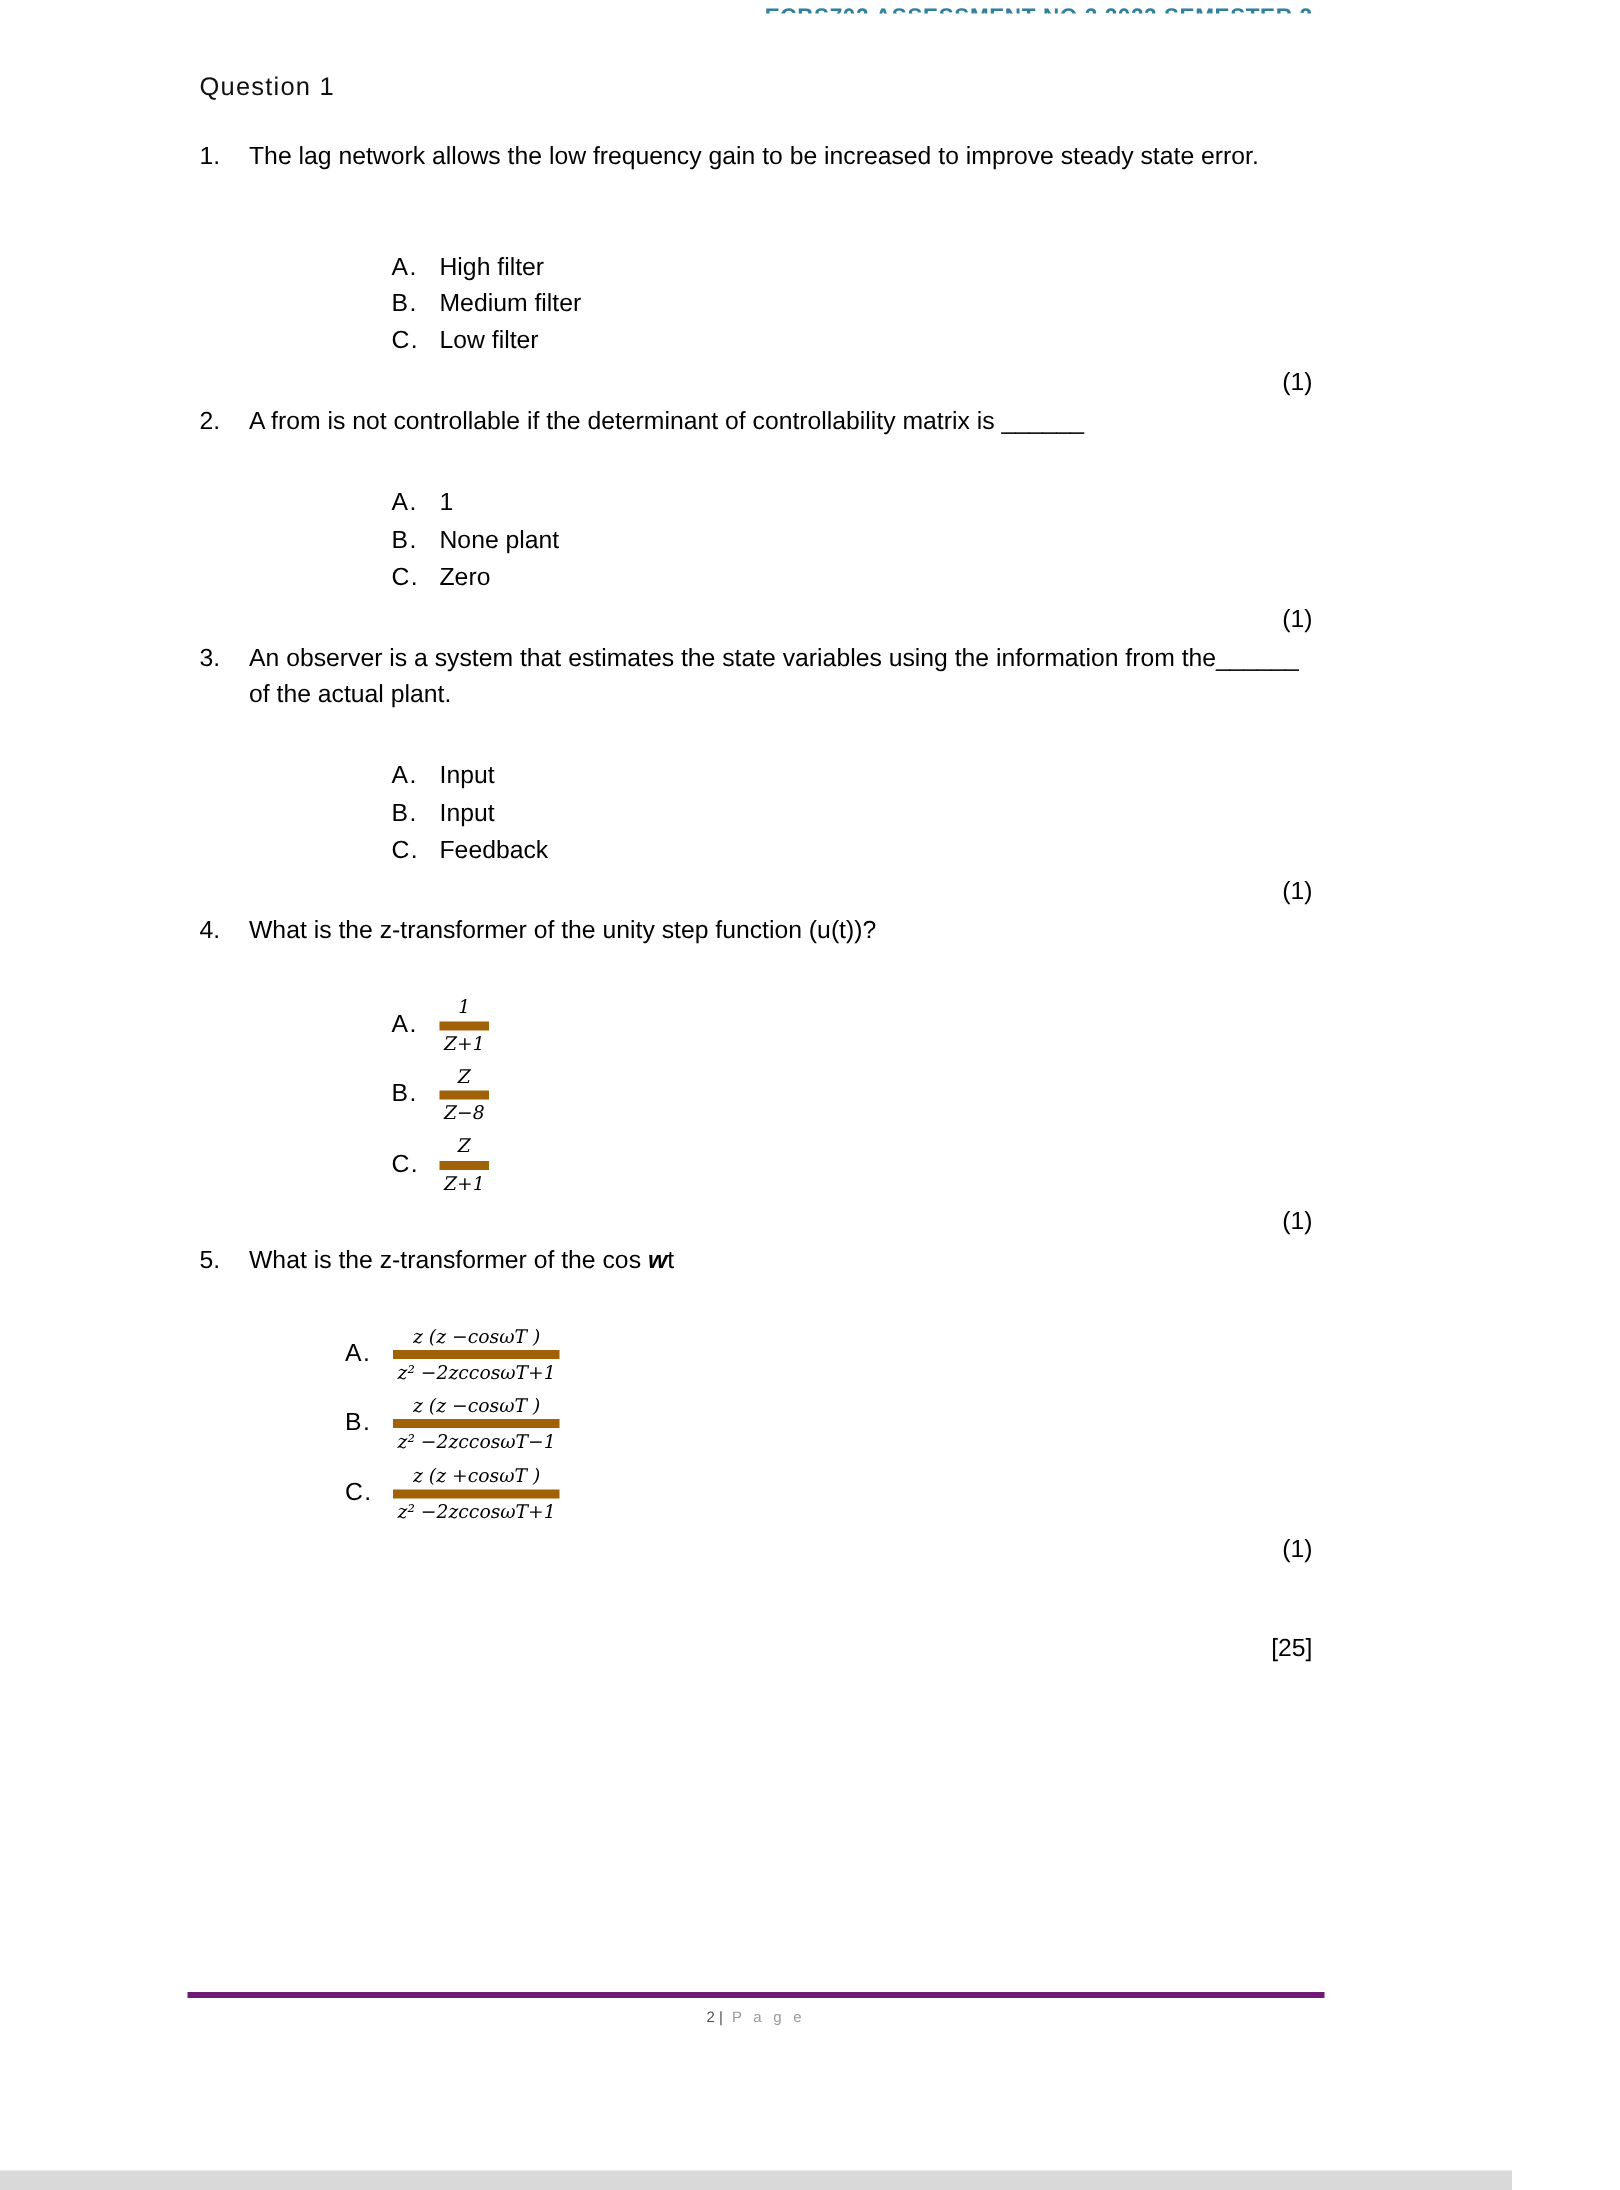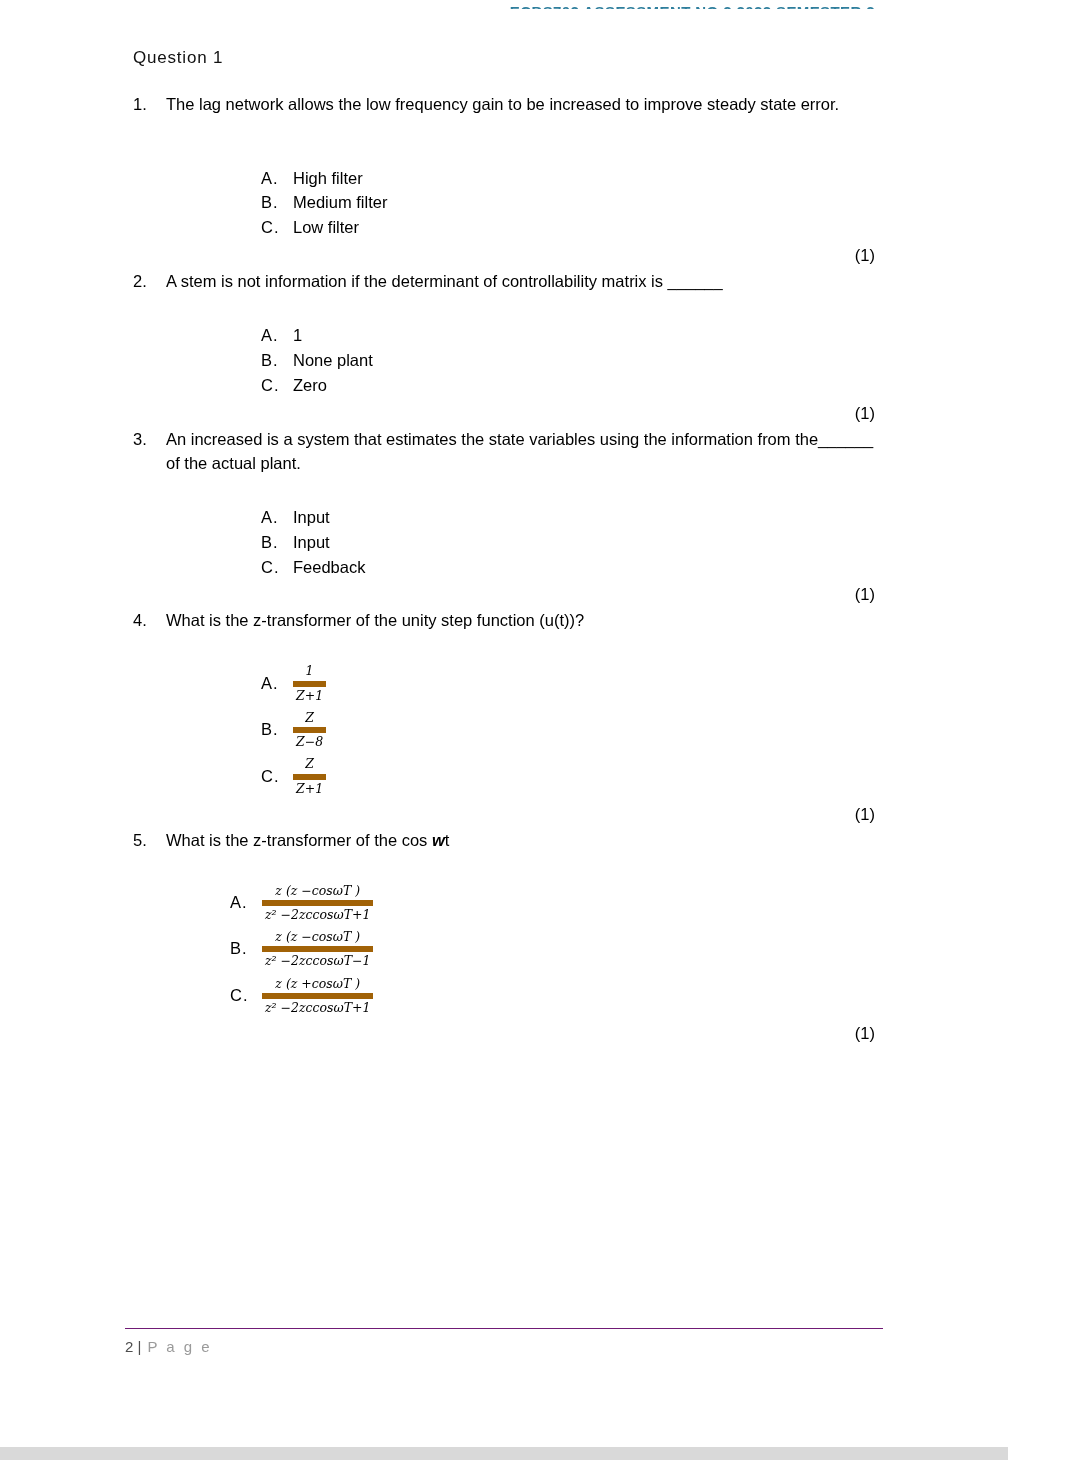--- a/index.html
+++ b/index.html
@@ -58,24 +58,24 @@
     line-height: 1.3;
   }
   .frac .num { padding: 0 3px 1px 3px; }
   .frac .den { border-top: 6px solid #a16207; padding: 1px 3px 0 3px; }
   .marks { text-align: right; margin-top: 4px; margin-bottom: 2px; }
   .total { text-align: right; margin-top: 42px; }
   .math-w { font-style: italic; font-weight: bold; }
   .footer {
     position: absolute;
     left: 125px; right: 125px; top: 1328px;
-    border-top: 1px solid #701a75;
+    border-top: 4px solid #701a75;
     padding-top: 7px;
-    text-align: left;
-    font-size: 15px;
+    text-align: center;
+    font-size: 10px;
   }
   .page-number { color: #4d4d4d; }
   .page-label { color: #9a9a9a; letter-spacing: 2.5px; margin-left: 6px; }
   .bottom-bar {
     position: absolute;
     left: 0; bottom: 0;
     width: 100%; height: 13px;
     background: #d9d9d9;
   }
 </style>
@@ -110,21 +110,21 @@
           <span class="opt-letter">C.</span>
           <span>Low filter</span>
         </div>
       </div>
       <div class="marks">(1)</div>
     </div>
 
     <div class="question">
       <div class="q-row">
         <span class="q-num">2.</span>
-        <span class="q-text">A stem is not information if the determinant of controllability matrix is ______</span>
+        <span class="q-text">A from is not controllable if the determinant of controllability matrix is ______</span>
       </div>
       <div class="options">
         <div class="option">
           <span class="opt-letter">A.</span>
           <span>1</span>
         </div>
         <div class="option">
           <span class="opt-letter">B.</span>
           <span>None plant</span>
         </div>
@@ -132,21 +132,21 @@
           <span class="opt-letter">C.</span>
           <span>Zero</span>
         </div>
       </div>
       <div class="marks">(1)</div>
     </div>
 
     <div class="question">
       <div class="q-row">
         <span class="q-num">3.</span>
-        <span class="q-text">An increased is a system that estimates the state variables using the information from the______ of the actual plant.</span>
+        <span class="q-text">An observer is a system that estimates the state variables using the information from the______ of the actual plant.</span>
       </div>
       <div class="options">
         <div class="option">
           <span class="opt-letter">A.</span>
           <span>Input</span>
         </div>
         <div class="option">
           <span class="opt-letter">B.</span>
           <span>Input</span>
         </div>
@@ -213,20 +213,21 @@
           <span class="opt-letter">C.</span>
           <span class="frac">
             <span class="num">z (z +cosωT )</span>
             <span class="den">z² −2zccosωT+1</span>
           </span>
         </div>
       </div>
       <div class="marks">(1)</div>
     </div>
 
+    <div class="total">[25]</div>
 
   </div>
 
   <div class="footer">
     <span class="page-number">2 |</span><span class="page-label">P a g e</span>
   </div>
 
   <div class="bottom-bar"></div>
 
 </div>

